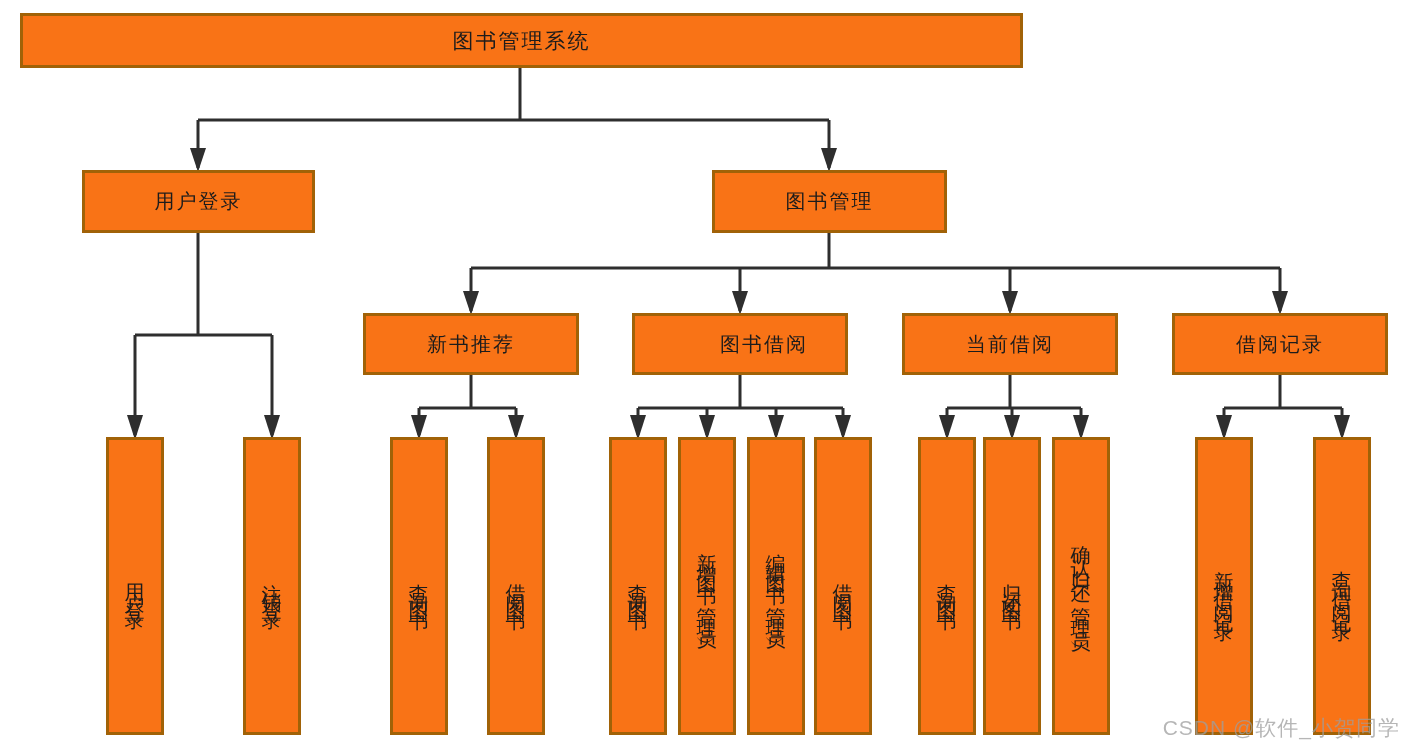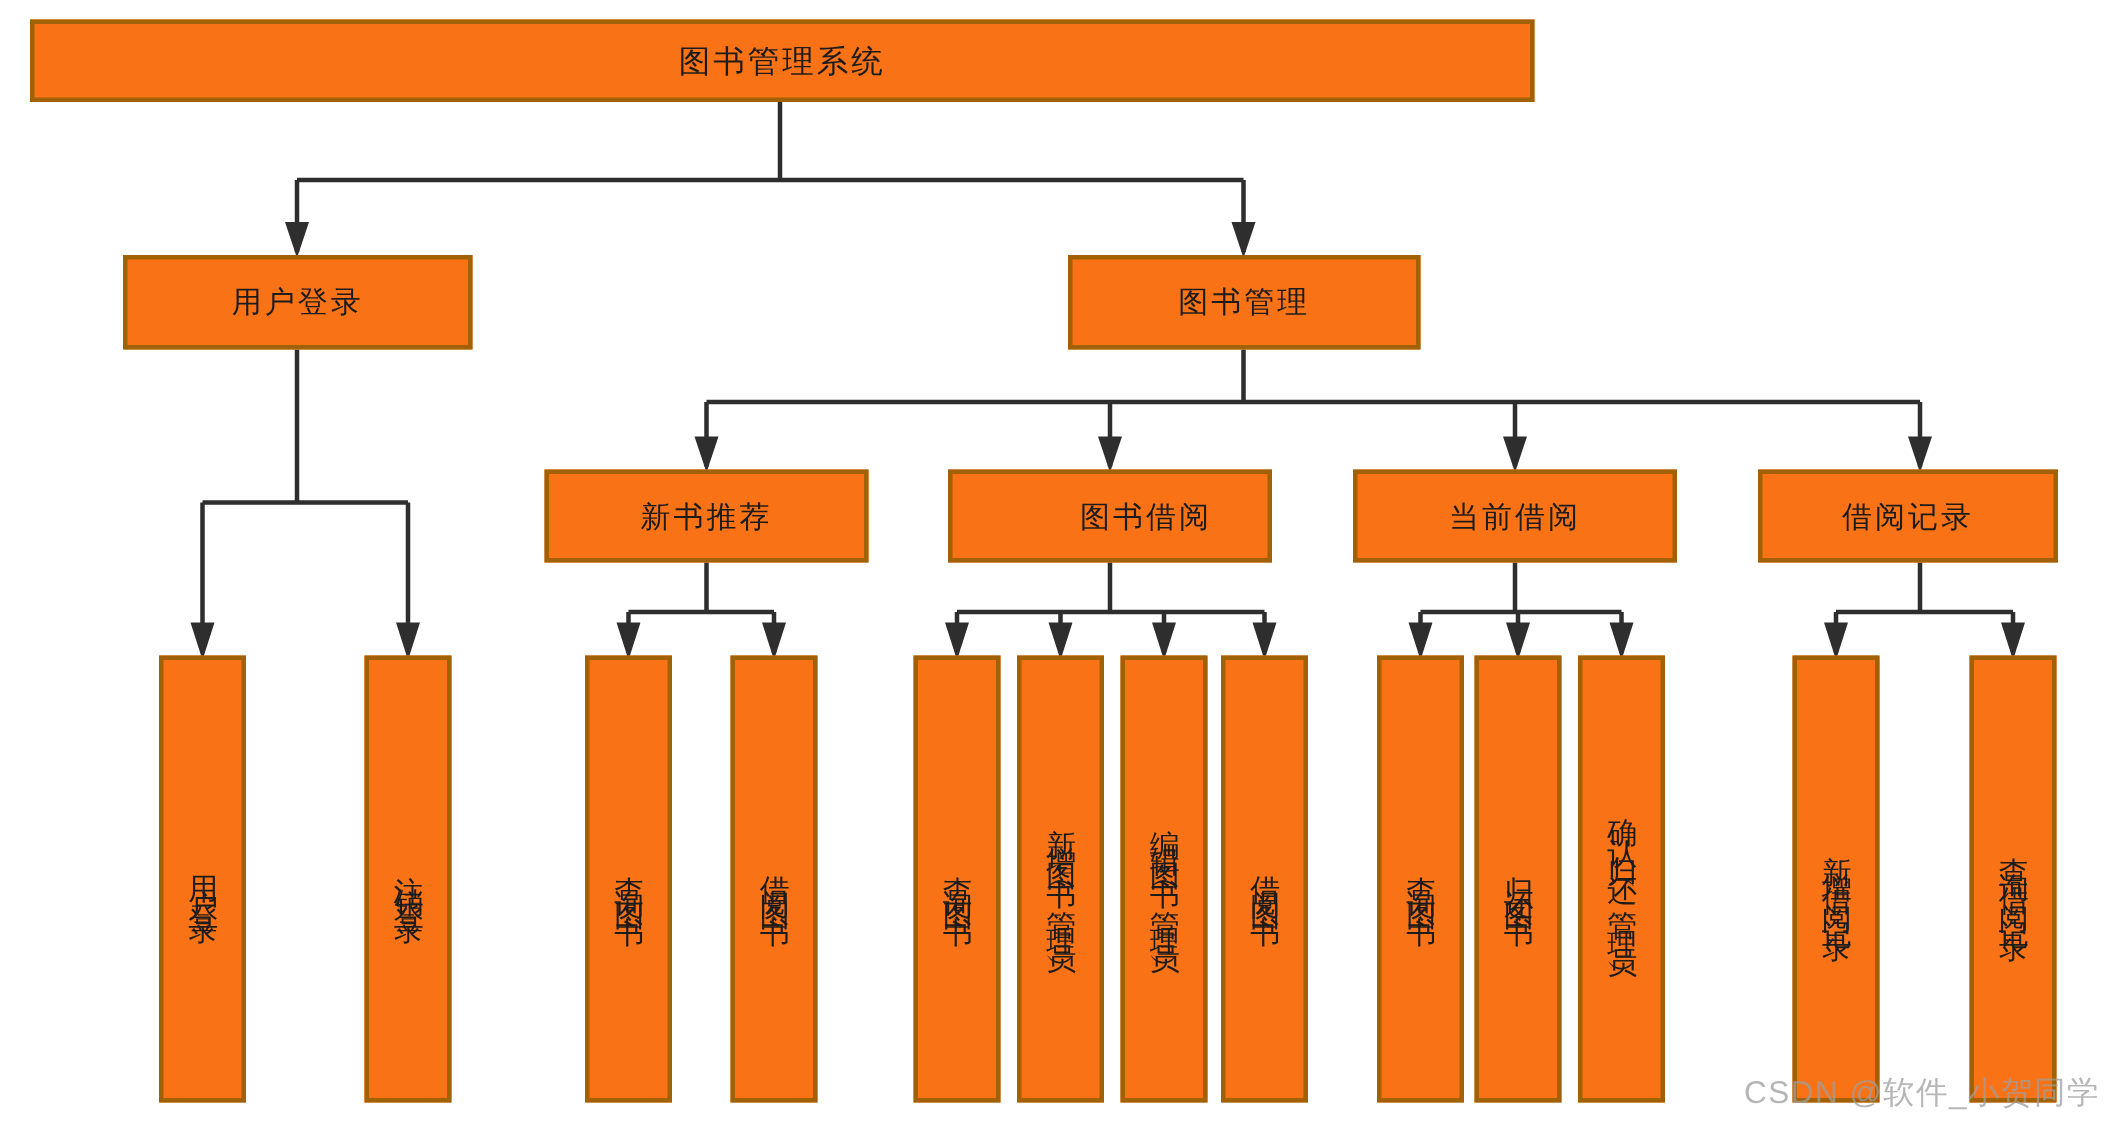--- a/index.html
+++ b/index.html
@@ -122,21 +122,21 @@
 
   <div class="box" style="left:363px; top:313px; width:216px; height:62px;">
     <span class="hlabel">新书推荐</span>
   </div>
   <div class="box" style="left:632px; top:313px; width:216px; height:62px;padding-left:48px;">
     <span class="hlabel">图书借阅</span>
   </div>
   <div class="box" style="left:902px; top:313px; width:216px; height:62px;">
     <span class="hlabel">当前借阅</span>
   </div>
-  <div class="box" style="left:1172px; top:313px; width:200px; height:62px;">
+  <div class="box" style="left:1172px; top:313px; width:216px; height:62px;">
     <span class="hlabel">借阅记录</span>
   </div>
 
   <div class="box" style="left:106px; top:437px; width:58px; height:298px;">
     <span class="vtext sp4">用户登录</span>
   </div>
   <div class="box" style="left:243px; top:437px; width:58px; height:298px;">
     <span class="vtext sp4">注销登录</span>
   </div>
 

